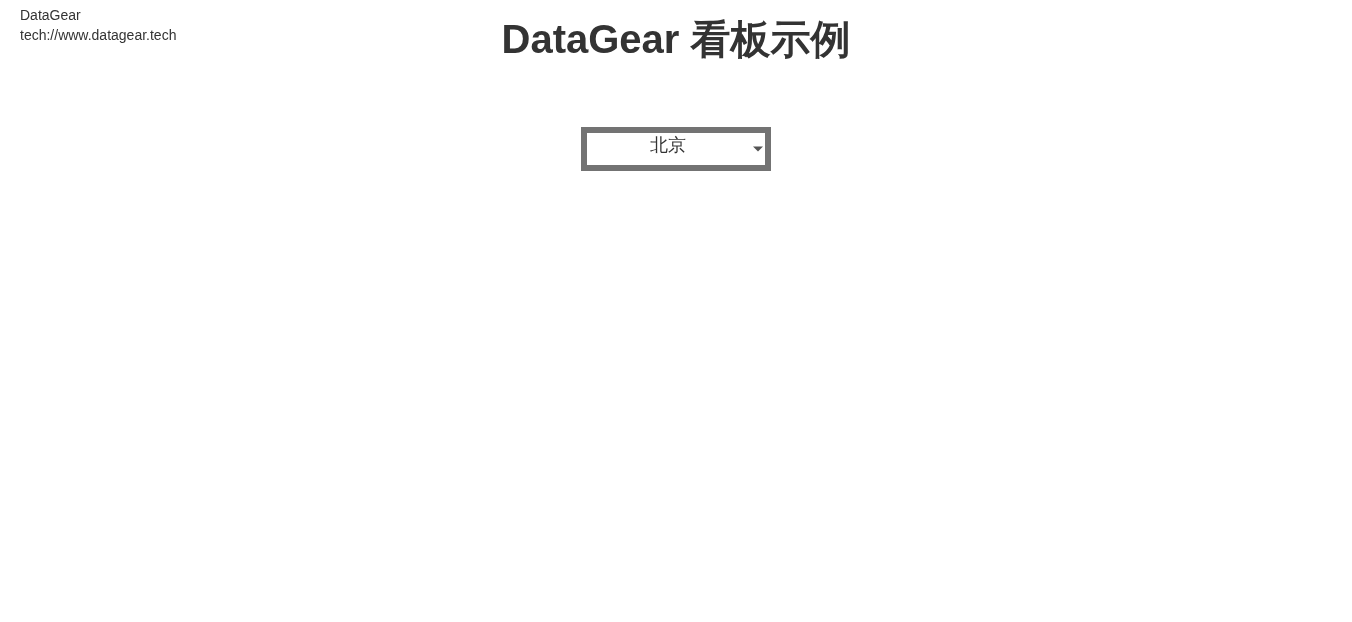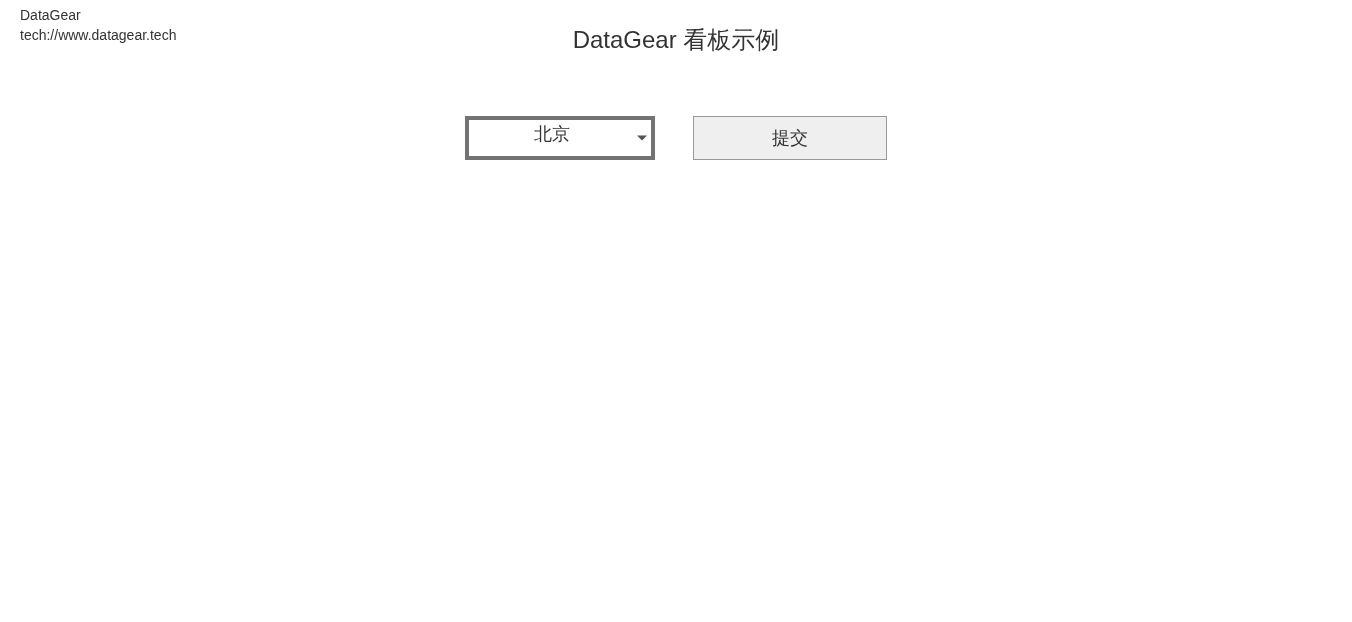--- a/index.html
+++ b/index.html
@@ -18,40 +18,40 @@
     .top-left {
       position: absolute;
       top: 6px;
       left: 20px;
       font-size: 14px;
       line-height: 1.4;
       color: #333;
     }
     .page-title {
       text-align: center;
-      font-size: 24px;
-      font-weight: 400;
+      font-size: 40px;
+      font-weight: 700;
       color: #333;
-      padding-top: 24px;
+      padding-top: 12px;
     }
     .form-row {
       display: flex;
       justify-content: center;
       gap: 38px;
       margin-top: 60px;
     }
     .select-wrap {
       position: relative;
       width: 190px;
       height: 44px;
     }
     select.form-select {
       width: 100%;
       height: 100%;
-      border: 4px solid #737373;
+      border: 6px solid #737373;
       background: #fff;
       font-size: 18px;
       font-family: inherit;
       text-align: center;
       text-align-last: center;
       appearance: none;
       -webkit-appearance: none;
       -moz-appearance: none;
       padding: 0 24px 8px 8px;
       color: #333;
@@ -92,14 +92,13 @@
 
 <div class="form-row">
   <div class="select-wrap">
     <select class="form-select">
       <option>北京</option>
     </select>
     <span class="select-caret"></span>
   </div>
 
 
-  <button class="submit-btn" type="button">提交</button>
 </div>
 
 </body></html>

